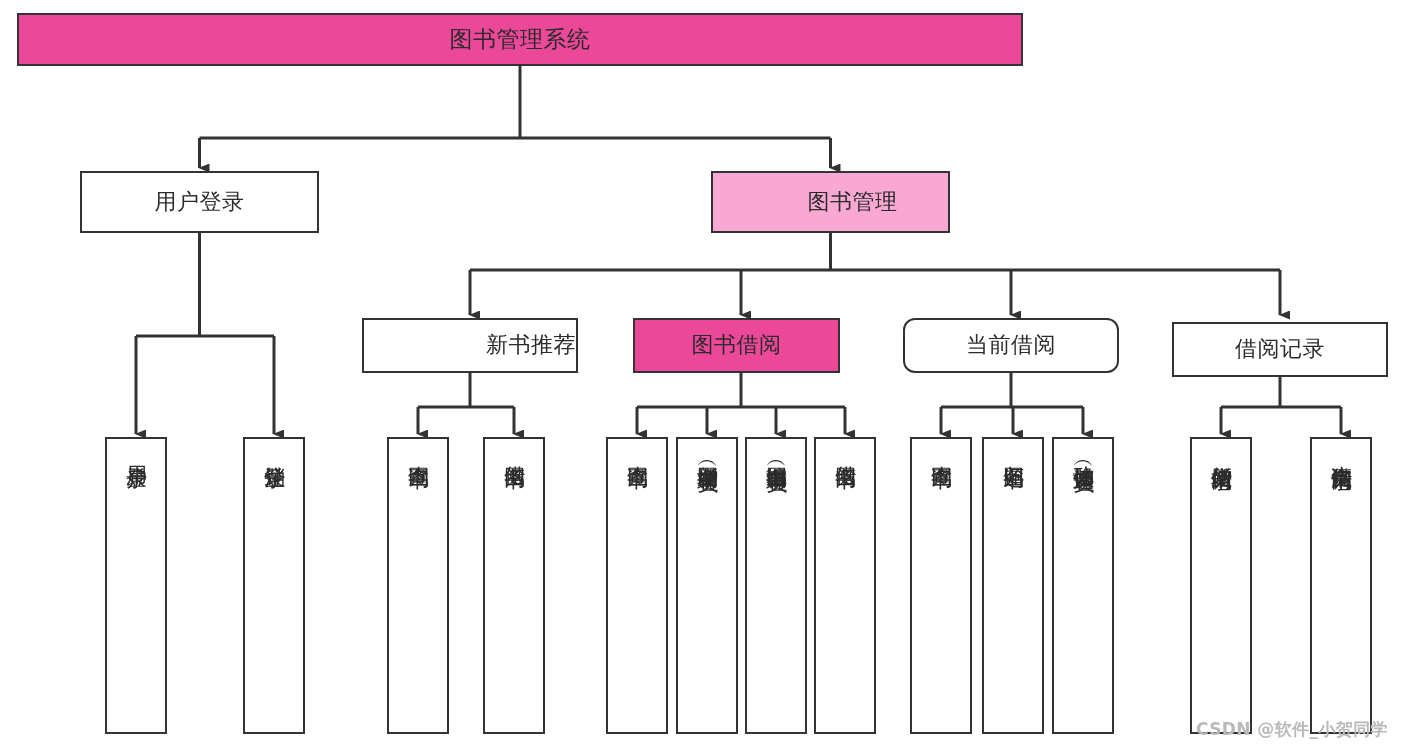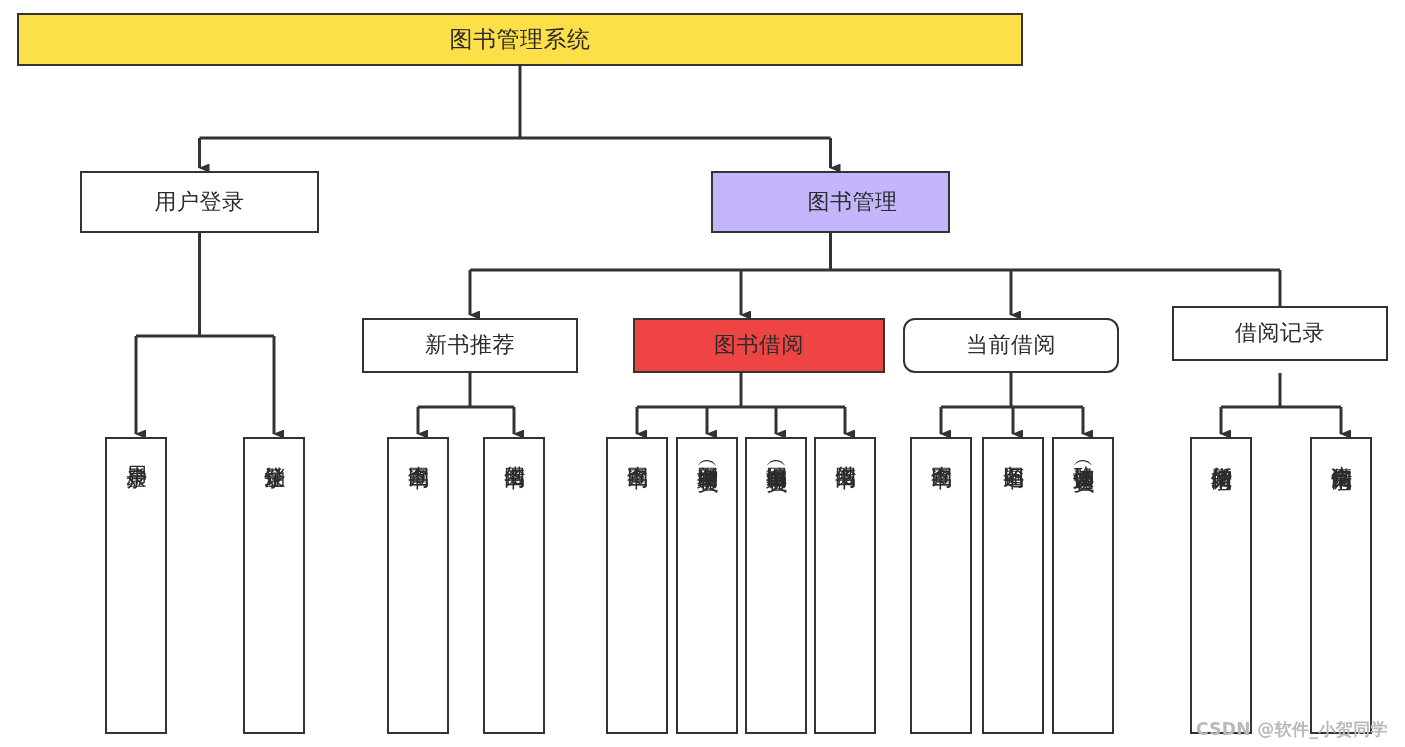--- a/index.html
+++ b/index.html
@@ -113,39 +113,39 @@
         <line x1="1013" y1="407" x2="1013" y2="434" stroke="#333333" stroke-width="3" marker-end="url(#arrowhead)"></line>
         <line x1="1083" y1="407" x2="1083" y2="434" stroke="#333333" stroke-width="3" marker-end="url(#arrowhead)"></line>
         <line x1="1280" y1="373" x2="1280" y2="407" stroke="#333333" stroke-width="3"></line>
         <line x1="1221" y1="407" x2="1341" y2="407" stroke="#333333" stroke-width="3"></line>
         <line x1="1221" y1="407" x2="1221" y2="434" stroke="#333333" stroke-width="3" marker-end="url(#arrowhead)"></line>
         <line x1="1341" y1="407" x2="1341" y2="434" stroke="#333333" stroke-width="3" marker-end="url(#arrowhead)"></line>
       </g>
   </svg>
 
   <div id="node-layer">
-      <div class="node-box horizontal root" style="left: 17px; top: 13px; width: 1006px; height: 53px; border-color: rgb(51, 51, 51); background: #fde047; color: rgb(43, 43, 43);">
+      <div class="node-box horizontal root" style="left: 17px; top: 13px; width: 1006px; height: 53px; border-color: rgb(51, 51, 51); background: #ec4899; color: rgb(43, 43, 43);">
         <span class="node-label">图书管理系统</span>
       </div>
       <div class="node-box horizontal" style="left: 80px; top: 171px; width: 239px; height: 62px; border-color: rgb(51, 51, 51); background: rgb(255, 255, 255); color: rgb(43, 43, 43);">
         <span class="node-label">用户登录</span>
       </div>
-      <div class="node-box horizontal" style="left: 711px; top: 171px; width: 239px; height: 62px; border-color: rgb(51, 51, 51); background: #c4b5fd; color: rgb(43, 43, 43); padding-left: 44px;">
+      <div class="node-box horizontal" style="left: 711px; top: 171px; width: 239px; height: 62px; border-color: rgb(51, 51, 51); background: #f9a8d4; color: rgb(43, 43, 43); padding-left: 44px;">
         <span class="node-label">图书管理</span>
       </div>
-      <div class="node-box horizontal" style="left: 362px; top: 318px; width: 216px; height: 55px; border-color: rgb(51, 51, 51); background: rgb(255, 255, 255); color: rgb(43, 43, 43);">
+      <div class="node-box horizontal" style="left: 362px; top: 318px; width: 216px; height: 55px; border-color: rgb(51, 51, 51); background: rgb(255, 255, 255); color: rgb(43, 43, 43); justify-content: flex-end;">
         <span class="node-label">新书推荐</span>
       </div>
-      <div class="node-box horizontal" style="left: 633px; top: 318px; width: 252px; height: 55px; border-color: rgb(51, 51, 51); background: #ef4444; color: rgb(43, 43, 43);">
+      <div class="node-box horizontal" style="left: 633px; top: 318px; width: 207px; height: 55px; border-color: rgb(51, 51, 51); background: #ec4899; color: rgb(43, 43, 43);">
         <span class="node-label">图书借阅</span>
       </div>
       <div class="node-box horizontal" style="left: 903px; top: 318px; width: 216px; height: 55px; border-color: rgb(51, 51, 51); background: rgb(255, 255, 255); color: rgb(43, 43, 43); border-radius: 12px;">
         <span class="node-label">当前借阅</span>
       </div>
-      <div class="node-box horizontal" style="left: 1172px; top: 306px; width: 216px; height: 55px; border-color: rgb(51, 51, 51); background: rgb(255, 255, 255); color: rgb(43, 43, 43);">
+      <div class="node-box horizontal" style="left: 1172px; top: 322px; width: 216px; height: 55px; border-color: rgb(51, 51, 51); background: rgb(255, 255, 255); color: rgb(43, 43, 43);">
         <span class="node-label">借阅记录</span>
       </div>
       <div class="node-box vertical" style="left: 105px; top: 437px; width: 62px; height: 297px; border-color: rgb(51, 51, 51); background: rgb(255, 255, 255); color: rgb(43, 43, 43);">
         <span class="node-label">用户登录</span>
       </div>
       <div class="node-box vertical" style="left: 243px; top: 437px; width: 62px; height: 297px; border-color: rgb(51, 51, 51); background: rgb(255, 255, 255); color: rgb(43, 43, 43);">
         <span class="node-label">注销登录</span>
       </div>
       <div class="node-box vertical" style="left: 387px; top: 437px; width: 62px; height: 297px; border-color: rgb(51, 51, 51); background: rgb(255, 255, 255); color: rgb(43, 43, 43);">
         <span class="node-label">查询图书</span>

